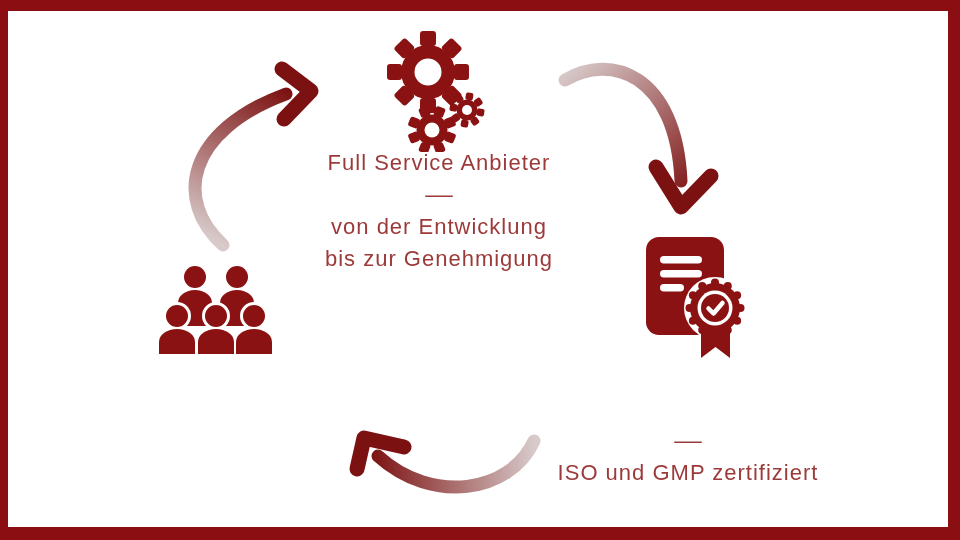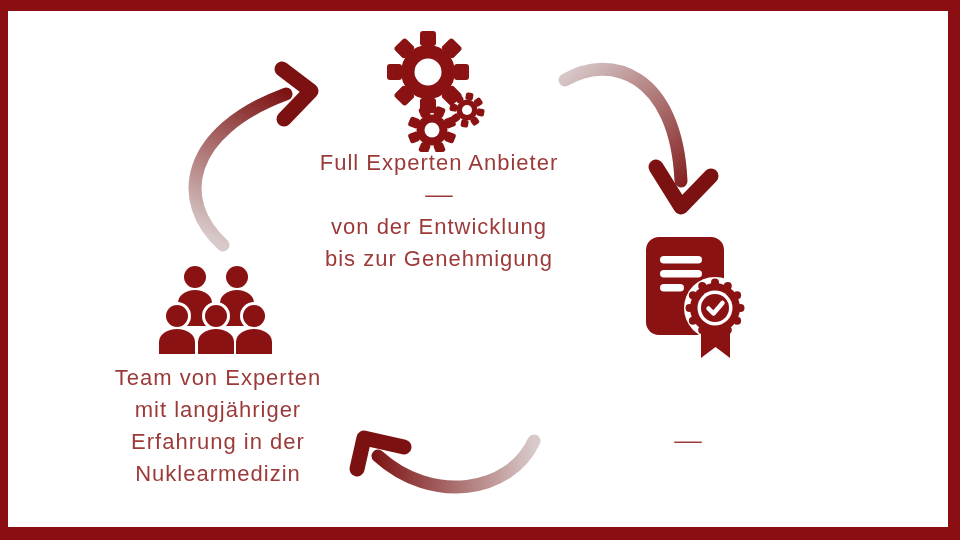--- a/index.html
+++ b/index.html
@@ -115,21 +115,21 @@
           <rect x="-3.75" y="-17.5" width="7.5" height="7.5" rx="2" transform="rotate(225)"></rect>
           <rect x="-3.75" y="-17.5" width="7.5" height="7.5" rx="2" transform="rotate(270)"></rect>
           <rect x="-3.75" y="-17.5" width="7.5" height="7.5" rx="2" transform="rotate(315)"></rect>
         </g>
         <circle r="10.5"></circle>
         <circle r="5" fill="#fff"></circle>
       </g>
     </g>
   </svg>
 
-  <div class="node-text" style="left:261px;top:136px;width:340px">Full Experten Anbieter</div>
+  <div class="node-text" style="left:261px;top:136px;width:340px">Full Service Anbieter</div>
   <div class="divider" style="left:261px;top:168px;width:340px"><span>—</span></div>
   <div class="node-text" style="left:261px;top:200px;width:340px">von der Entwicklung
 bis zur Genehmigung</div>
 
   <svg class="icon" style="left:638px;top:226px" width="100" height="122" viewBox="0 0 100 122">
     <g>
       <rect class="ic" x="0" y="0" width="78" height="98" rx="13"></rect>
       <rect class="wh" x="14" y="19" width="42" height="7.5" rx="3.75"></rect>
       <rect class="wh" x="14" y="33" width="42" height="7.5" rx="3.75"></rect>
       <rect class="wh" x="14" y="47" width="24" height="7.5" rx="3.75"></rect>
@@ -153,20 +153,21 @@
           <circle cx="91.1" cy="58.2" r="4"></circle>
       </g>
       <circle class="ic" cx="69" cy="71" r="25"></circle>
       <circle class="wh" cx="69" cy="71" r="17.5"></circle>
       <circle class="ic" cx="69" cy="71" r="14"></circle>
       <path d="M62.5 71.5 L67.5 76.5 L76.5 66" fill="none" stroke="#fff" stroke-width="4.5" stroke-linecap="round" stroke-linejoin="round"></path>
     </g>
   </svg>
 
   <div class="divider" style="left:510px;top:414px;width:340px"><span>—</span></div>
+  <div class="node-text" style="left:510px;top:446px;width:340px">ISO und GMP zertifiziert</div>
 
   <svg class="icon" style="left:151px;top:251px" width="114" height="92" viewBox="0 0 114 92">
     <g class="ic">
       <circle cx="36" cy="15" r="11"></circle>
       <path d="M19 64 V41 A17 13 0 0 1 53 41 V64 Z"></path>
       <circle cx="78" cy="15" r="11"></circle>
       <path d="M61 64 V41 A17 13 0 0 1 95 41 V64 Z"></path>
     </g>
     <g>
       <g fill="#fff" stroke="#fff" stroke-width="6">
@@ -181,18 +182,14 @@
         <circle cx="18" cy="54" r="11"></circle>
         <path d="M0 92 V80 A18 13 0 0 1 36 80 V92 Z"></path>
         <circle cx="57" cy="54" r="11"></circle>
         <path d="M39 92 V80 A18 13 0 0 1 75 80 V92 Z"></path>
         <circle cx="95" cy="54" r="11"></circle>
         <path d="M77 92 V80 A18 13 0 0 1 113 80 V92 Z"></path>
       </g>
     </g>
   </svg>
 
-  <div class="node-text" style="left:60px;top:351px;width:300px">Team von Experten
-mit langjähriger
-Erfahrung in der
-Nuklearmedizin</div>
 
 </div>
 
 </body></html>

